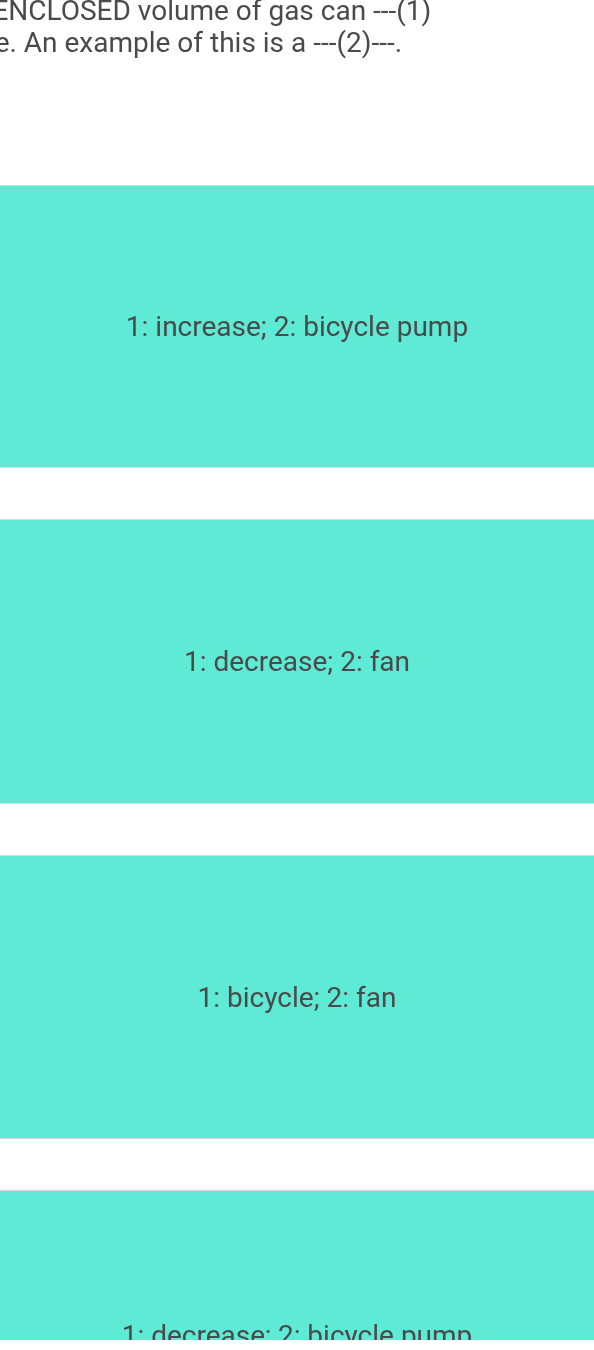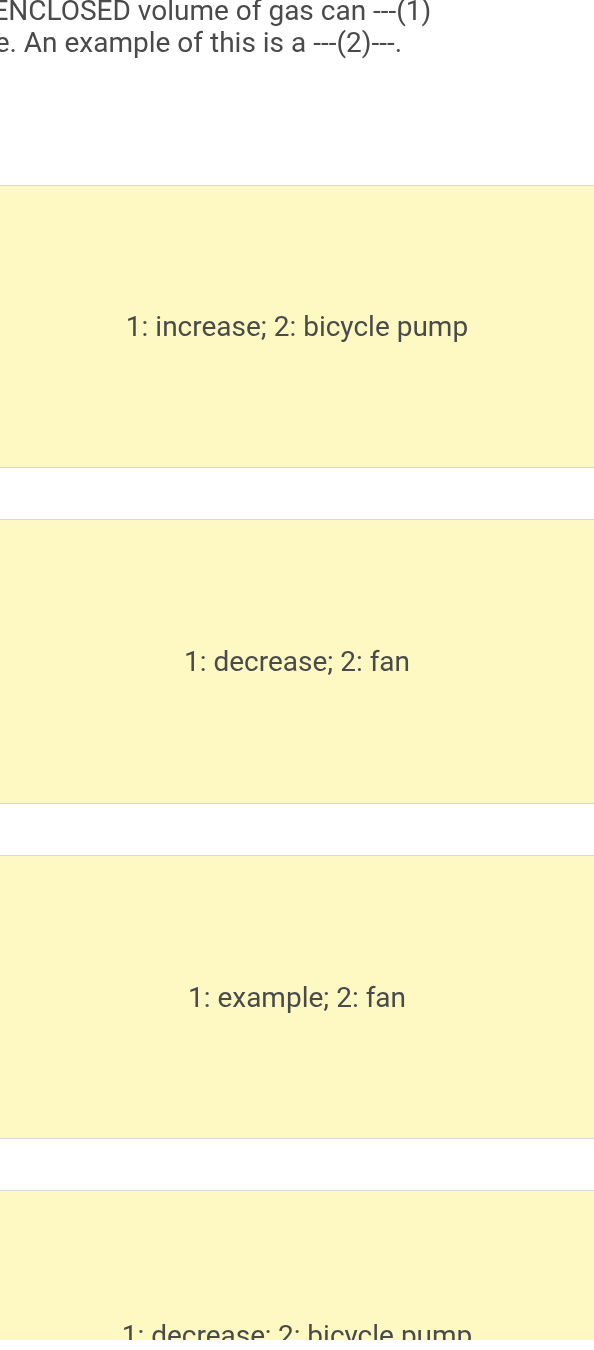--- a/index.html
+++ b/index.html
@@ -30,21 +30,21 @@
       height: 195px;
       padding-top: 0;
     }
     .answer-block {
       border-top: 1px solid #d8d8d8;
       display: flex;
       align-items: center;
       justify-content: center;
       font-size: 28px;
       color: #4a4a4a;
-      background: #fef9c3;
+      background: #5eead4;
     }
     .answer-1 {
       height: 282px;
     }
     .gap-1 {
       height: 52px;
       border-top: 1px solid #d8d8d8;
     }
     .answer-2 {
       height: 284px;
@@ -84,19 +84,19 @@
   <span>1: increase; 2: bicycle pump</span>
 </div>
 <div class="gap-1"></div>
 
 <div class="answer-block answer-2">
   <span>1: decrease; 2: fan</span>
 </div>
 <div class="gap-2"></div>
 
 <div class="answer-block answer-3">
-  <span>1: example; 2: fan</span>
+  <span>1: bicycle; 2: fan</span>
 </div>
 <div class="gap-3"></div>
 
 <div class="answer-block answer-4">
   <span class="cut">1: decrease; 2: bicycle pump</span>
 </div>
 
 </body></html>

